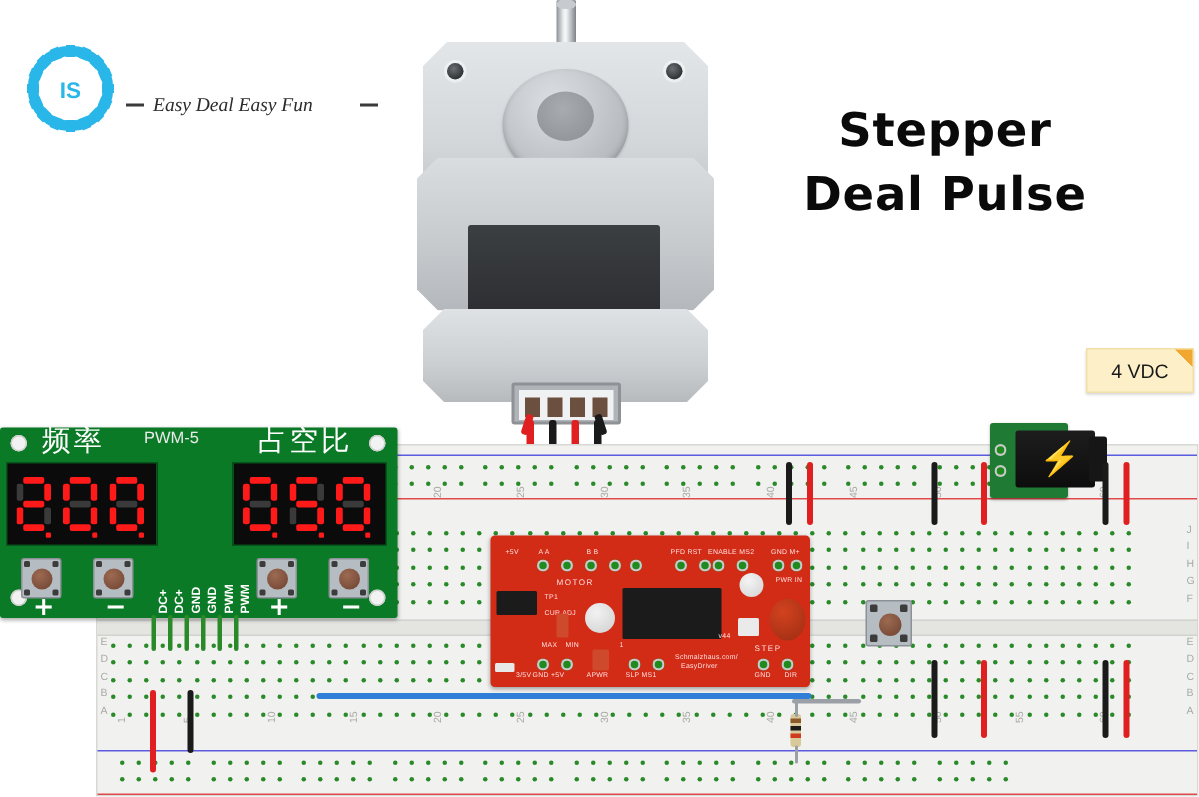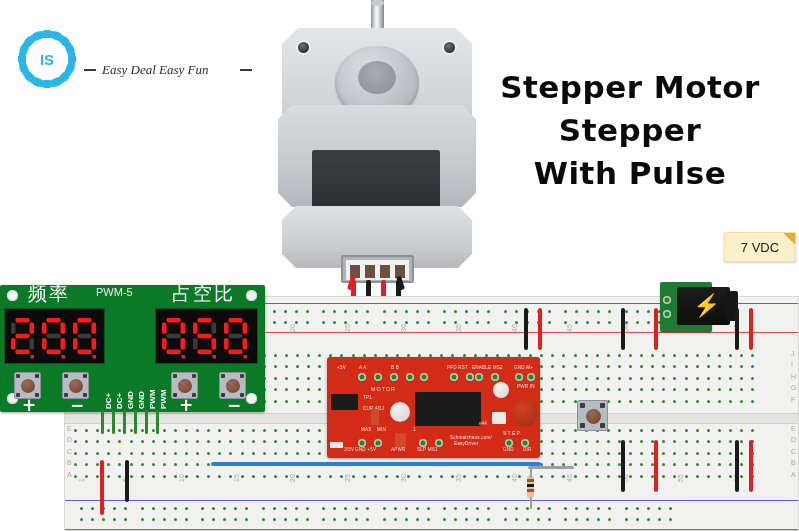--- a/index.html
+++ b/index.html
@@ -182,28 +182,27 @@
           <text x="29" y="35" text-anchor="middle" font-family="Liberation Sans, sans-serif" font-size="15" font-weight="bold" fill="#29b6e8">IS</text>
         </g>
       </svg>
     </div>
     <div class="logo-dash" style="left:66px;"></div>
     <div class="logo-sub">Easy Deal Easy Fun</div>
     <div class="logo-dash" style="left:222px;"></div>
   </div>
 
   <div class="title-block">
-    <div class="title-line">Stepper Motor</div>
     <div class="title-line">Stepper</div>
-    <div class="title-line">With Pulse</div>
+    <div class="title-line">Deal Pulse</div>
   </div>
 
   <div class="note">
     <div class="fold"></div>
-    <span>7 VDC</span>
+    <span>4 VDC</span>
   </div>
 
   <div class="motor">
     <div class="m-shaft"></div>
     <div class="m-shaft-cap"></div>
     <div class="m-top"></div>
     <div class="m-boss"></div>
     <div class="m-boss2"></div>
     <div class="m-screw" style="left:20px;  top:42px;"></div>
     <div class="m-screw" style="left:166px; top:42px;"></div>

